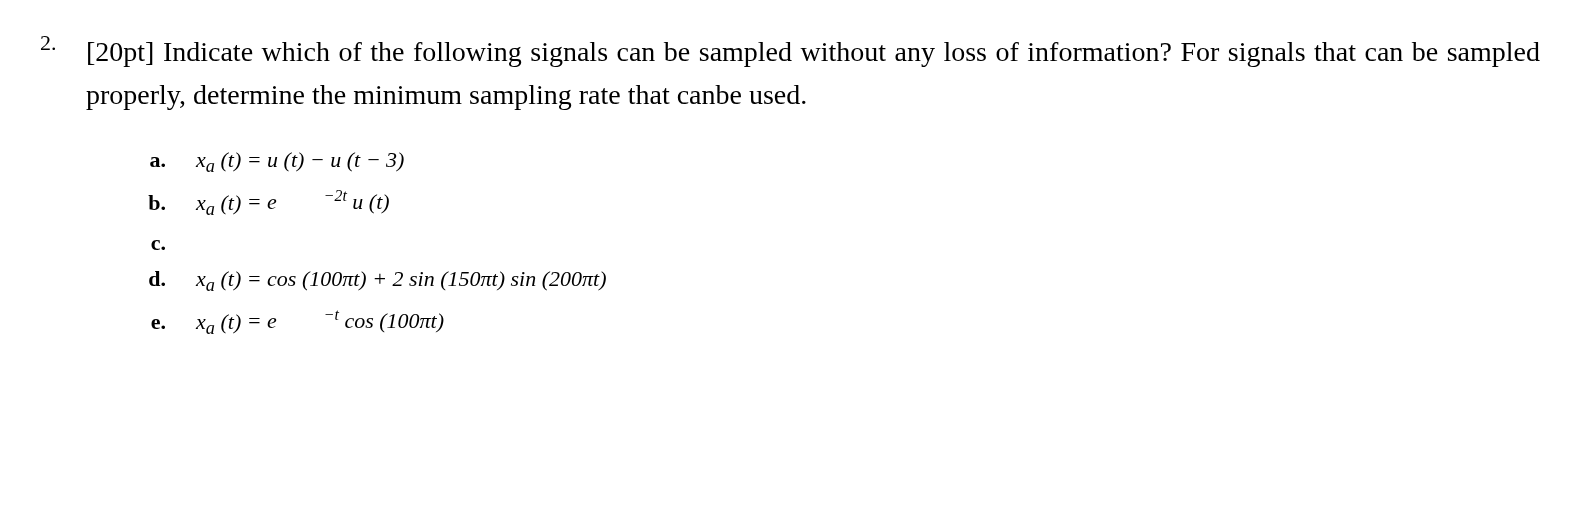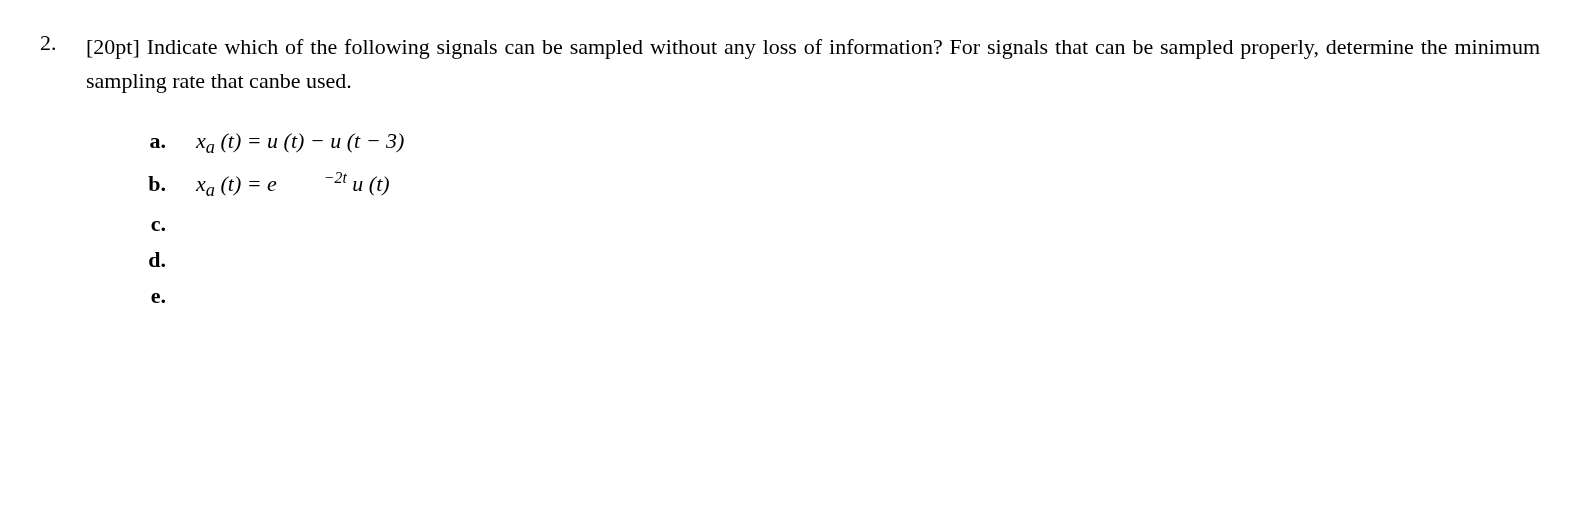--- a/index.html
+++ b/index.html
@@ -30,21 +30,21 @@
       font-size: 22px;
       white-space: nowrap;
       min-width: 30px;
     }
 
     .question-body {
       flex: 1;
     }
 
     .question-text {
-      font-size: 22px;
+      font-size: 28px;
       line-height: 1.55;
       text-align: justify;
       margin-bottom: 30px;
     }
 
     .parts-list {
       list-style: none;
       margin-left: 60px;
       display: flex;
       flex-direction: column;
@@ -97,19 +97,21 @@
         </li>
         <li class="part-item">
           <span class="part-label">b.</span>
           <span class="part-formula"><span class="math">x<sub>a</sub> (t)</span> = <span class="math">e</span><sup>−2<span class="math">t</span></sup> <span class="math">u</span> (<span class="math">t</span>)</span>
         </li>
         <li class="part-item">
           <span class="part-label">c.</span>
         </li>
         <li class="part-item">
           <span class="part-label">d.</span>
+          <span class="part-formula"><span class="math">x<sub>a</sub> (t)</span> = cos (100π<span class="math">t</span>) + 2 sin (150π<span class="math">t</span>) sin (200π<span class="math">t</span>)</span>
         </li>
         <li class="part-item">
           <span class="part-label">e.</span>
+          <span class="part-formula"><span class="math">x<sub>a</sub> (t)</span> = <span class="math">e</span><sup>−<span class="math">t</span></sup> cos (100π<span class="math">t</span>)</span>
         </li>
       </ul>
   </div>
 </div>
 
 </body></html>

